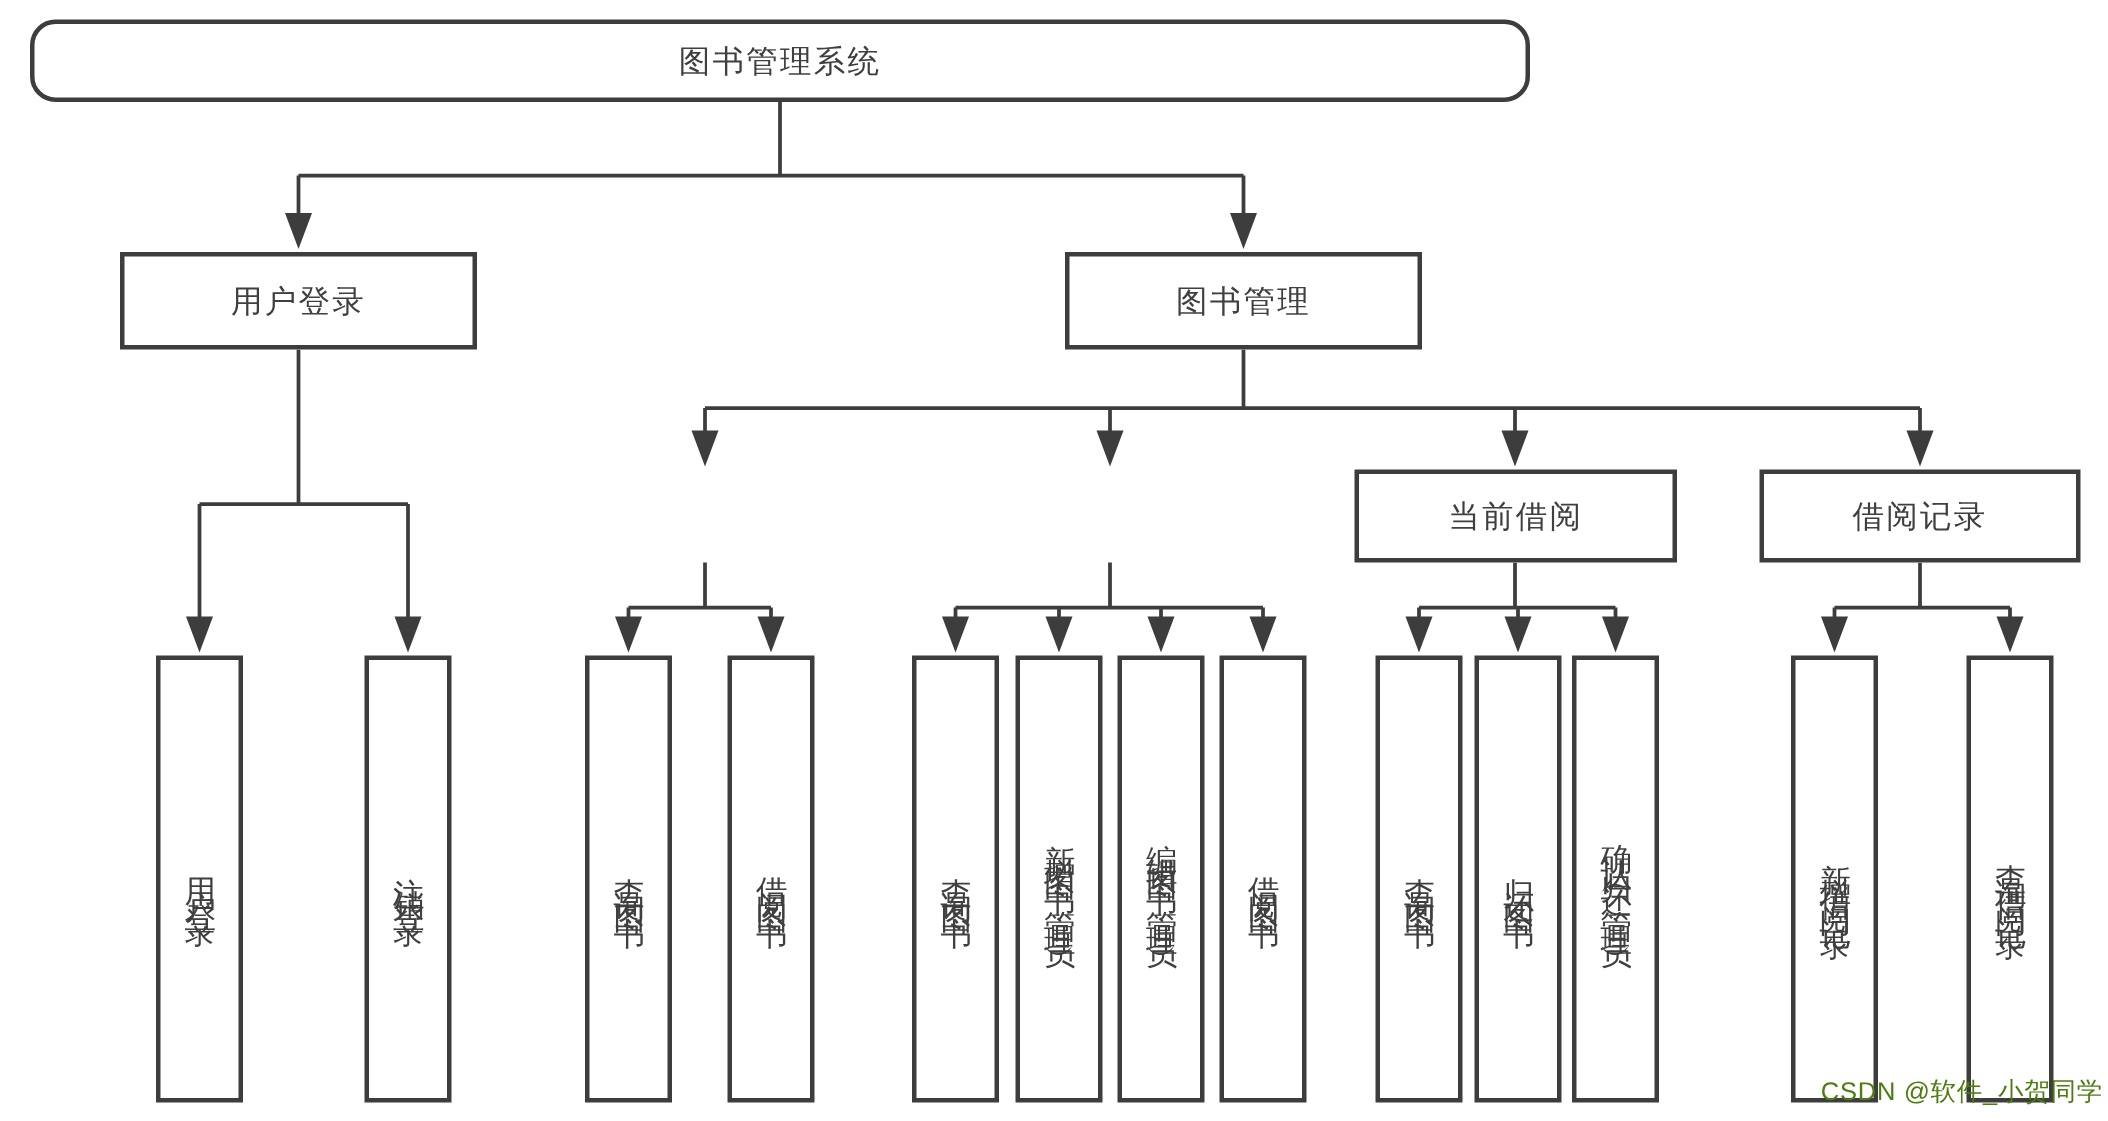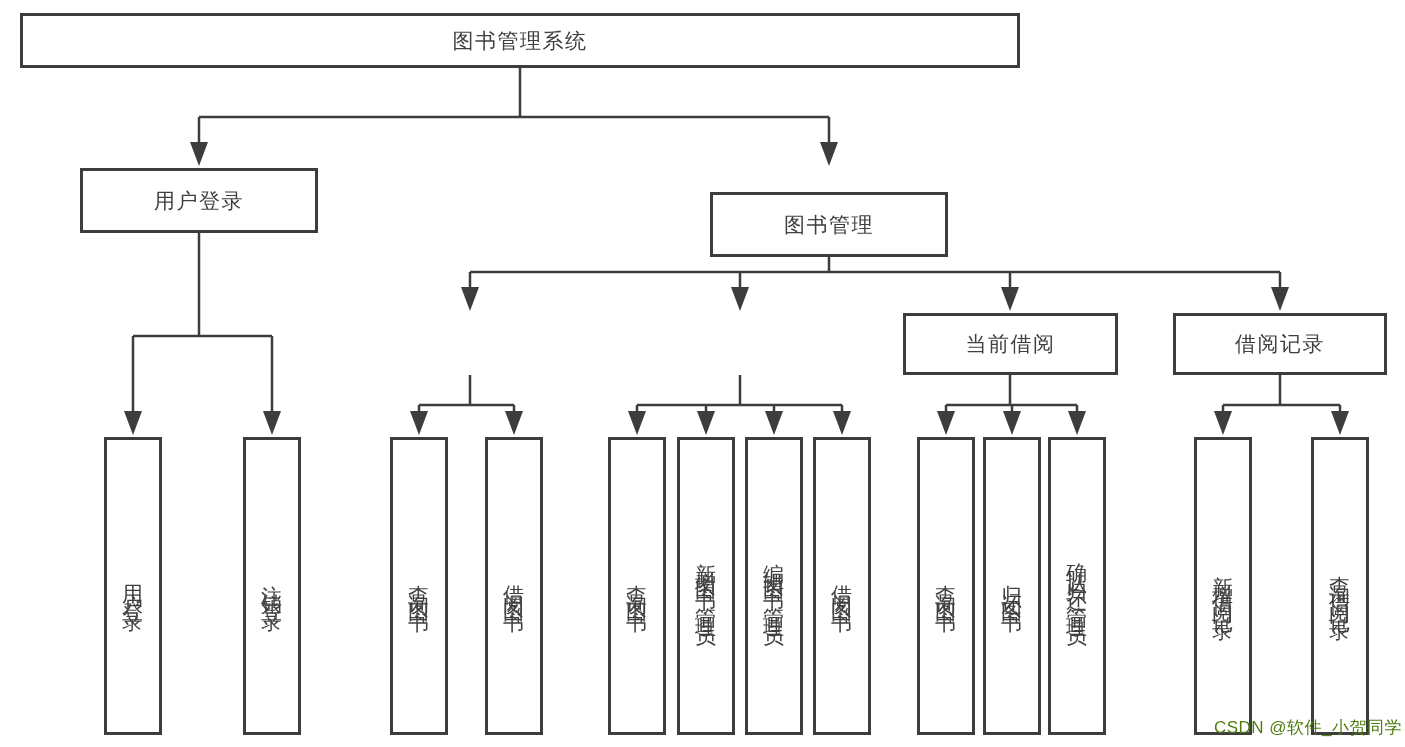--- a/index.html
+++ b/index.html
@@ -65,28 +65,28 @@
       <path d="M774,435 l-9,-24 h18 z"></path>
       <path d="M842,435 l-9,-24 h18 z"></path>
       <path d="M946,435 l-9,-24 h18 z"></path>
       <path d="M1012,435 l-9,-24 h18 z"></path>
       <path d="M1077,435 l-9,-24 h18 z"></path>
       <path d="M1223,435 l-9,-24 h18 z"></path>
       <path d="M1340,435 l-9,-24 h18 z"></path>
     </g>
   </svg>
 
-  <div class="node hbox" style="left:20px;top:13px;width:1000px;height:55px;">
+  <div class="node hbox" style="left:20px;top:13px;width:1000px;height:55px;border-radius:17px;">
     <span>图书管理系统</span>
   </div>
 
   <div class="node hbox" style="left:80px;top:168px;width:238px;height:65px;">
     <span>用户登录</span>
   </div>
-  <div class="node hbox" style="left:710px;top:168px;width:238px;height:65px;margin-top:24px;">
+  <div class="node hbox" style="left:710px;top:168px;width:238px;height:65px;">
     <span>图书管理</span>
   </div>
 
   <div class="node hbox" style="left:1173px;top:313px;width:214px;height:62px;">
     <span>借阅记录</span>
   </div>
   <div class="node hbox" style="left:903px;top:313px;width:215px;height:62px;">
     <span>当前借阅</span>
   </div>
 

